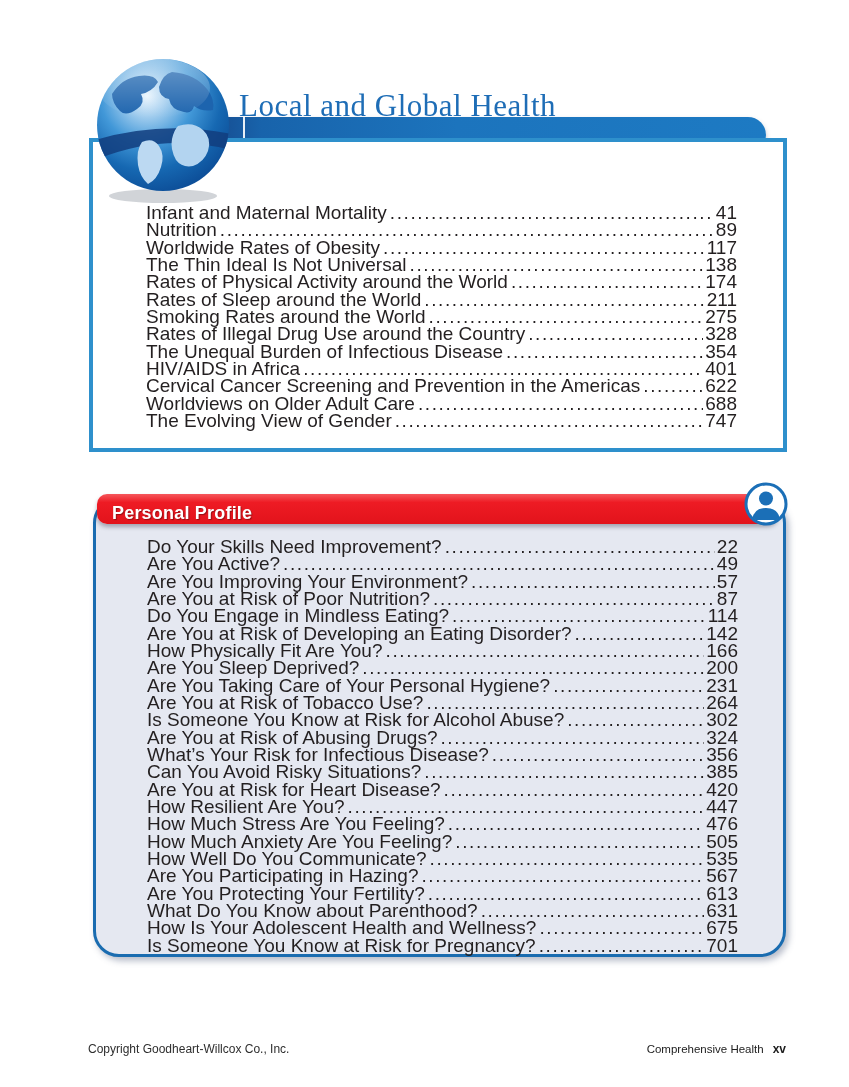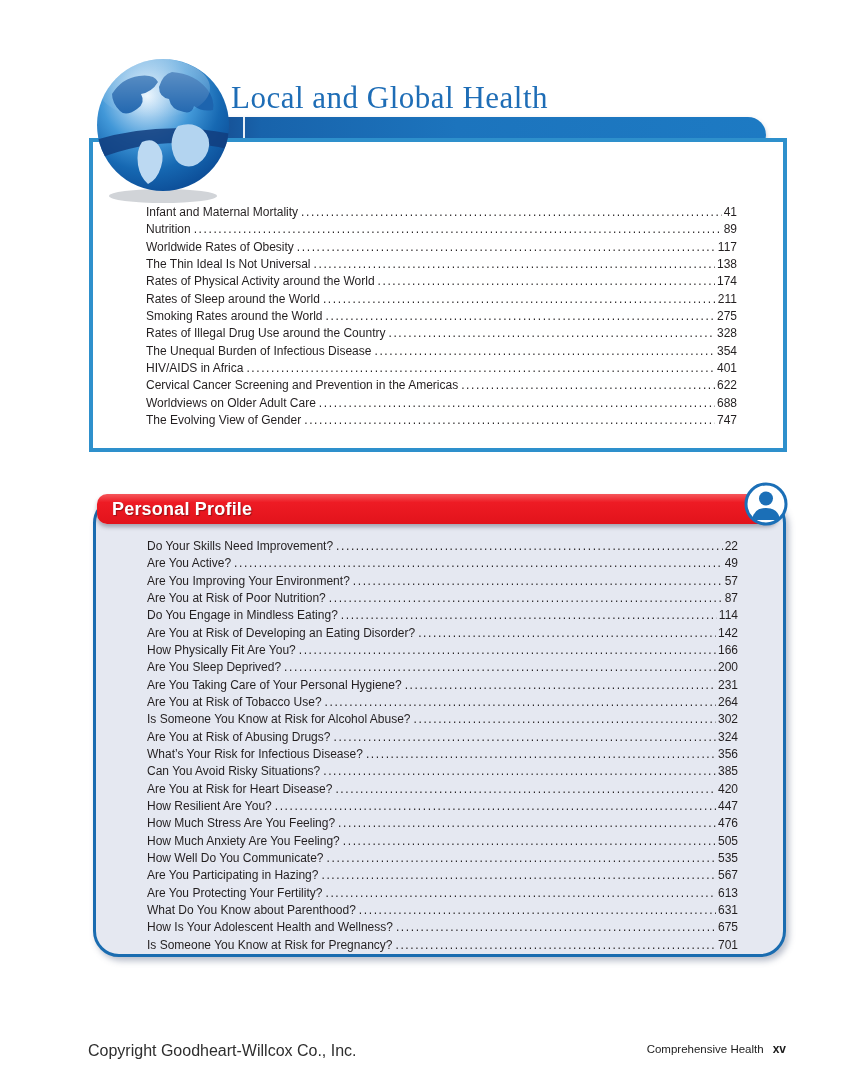--- a/index.html
+++ b/index.html
@@ -11,21 +11,21 @@
     color: #231f20;
     overflow: hidden;
   }
 
   
   .lg-title {
     position: absolute; left: 231px; top: 80px;
     font-family: "Liberation Serif", serif;
     font-size: 31px; font-weight: normal;
     color: #1e6db6; letter-spacing: 0.5px;
-    margin: 0; white-space: nowrap;
+    margin: 8px; white-space: nowrap;
   }
   .lg-banner {
     position: absolute; left: 205px; top: 117px;
     width: 561px; height: 36px;
     background: linear-gradient(90deg, #16498c 0%, #1863ab 10%, #1c74bd 45%, #1d7ac3 100%);
     border-radius: 3px 18px 18px 3px;
     box-shadow: 0 3px 5px rgba(60,70,90,0.35);
   }
   .lg-banner::after {
     content:""; position:absolute; left: 38px; top: 0; bottom: 0; width: 2px;
@@ -36,21 +36,21 @@
     width: 698px; height: 314px;
     background: #ffffff;
     border: 4px solid #2e90cc;
     box-sizing: border-box;
   }
   .globe-wrap { position: absolute; left: 92px; top: 56px; width: 142px; height: 148px; }
 
   
   .toc-list {
     position: absolute; list-style: none; margin: 0; padding: 0;
-    font-size: 12px;
+    font-size: 19px;
   }
   .toc-list-1 { left: 146px; top: 204px; width: 591px; }
   .toc-list-2 { left: 147px; top: 538px; width: 591px; }
   .toc-row {
     display: flex; align-items: baseline;
     height: 17.33px; line-height: 17.33px;
     white-space: nowrap;
   }
   .toc-title { flex: 0 0 auto; padding-right: 3px; }
   .toc-dots  { flex: 1 1 auto; overflow: hidden; letter-spacing: 1.6px; }
@@ -68,34 +68,34 @@
     border-radius: 26px;
     box-sizing: border-box;
     box-shadow: 3px 4px 6px rgba(100,110,140,0.45);
   }
   .pp-banner {
     position: absolute; left: 97px; top: 494px;
     width: 681px; height: 30px;
     background: linear-gradient(180deg, #f5575c 0%, #ee1b24 28%, #e2131b 100%);
     border-radius: 10px;
     box-shadow: 0 3px 4px rgba(60,60,80,0.4);
-    display: flex; align-items: center;
+    display: flex; align-items: flex-end;
     padding-left: 15px; box-sizing: border-box;
   }
   .pp-banner-title {
     font-size: 18px; font-weight: bold; color: #ffffff;
     text-shadow: 1px 1px 1px rgba(0,0,0,0.35);
     letter-spacing: 0.2px;
   }
   .pp-badge { position: absolute; left: 744px; top: 482px; width: 44px; height: 44px; }
 
   
   .footer-left {
     position: absolute; left: 88px; top: 1042px;
-    font-size: 16px; color: #2e2e2e;
+    font-size: 12px; color: #2e2e2e;
   }
   .footer-right {
     position: absolute; right: 63px; top: 1042px;
     display: flex; align-items: baseline; gap: 9px;
     font-size: 11.5px; color: #1c1c1c;
   }
   .footer-page { font-weight: bold; font-size: 12px; }
 </style>
 </head>
 <body>

